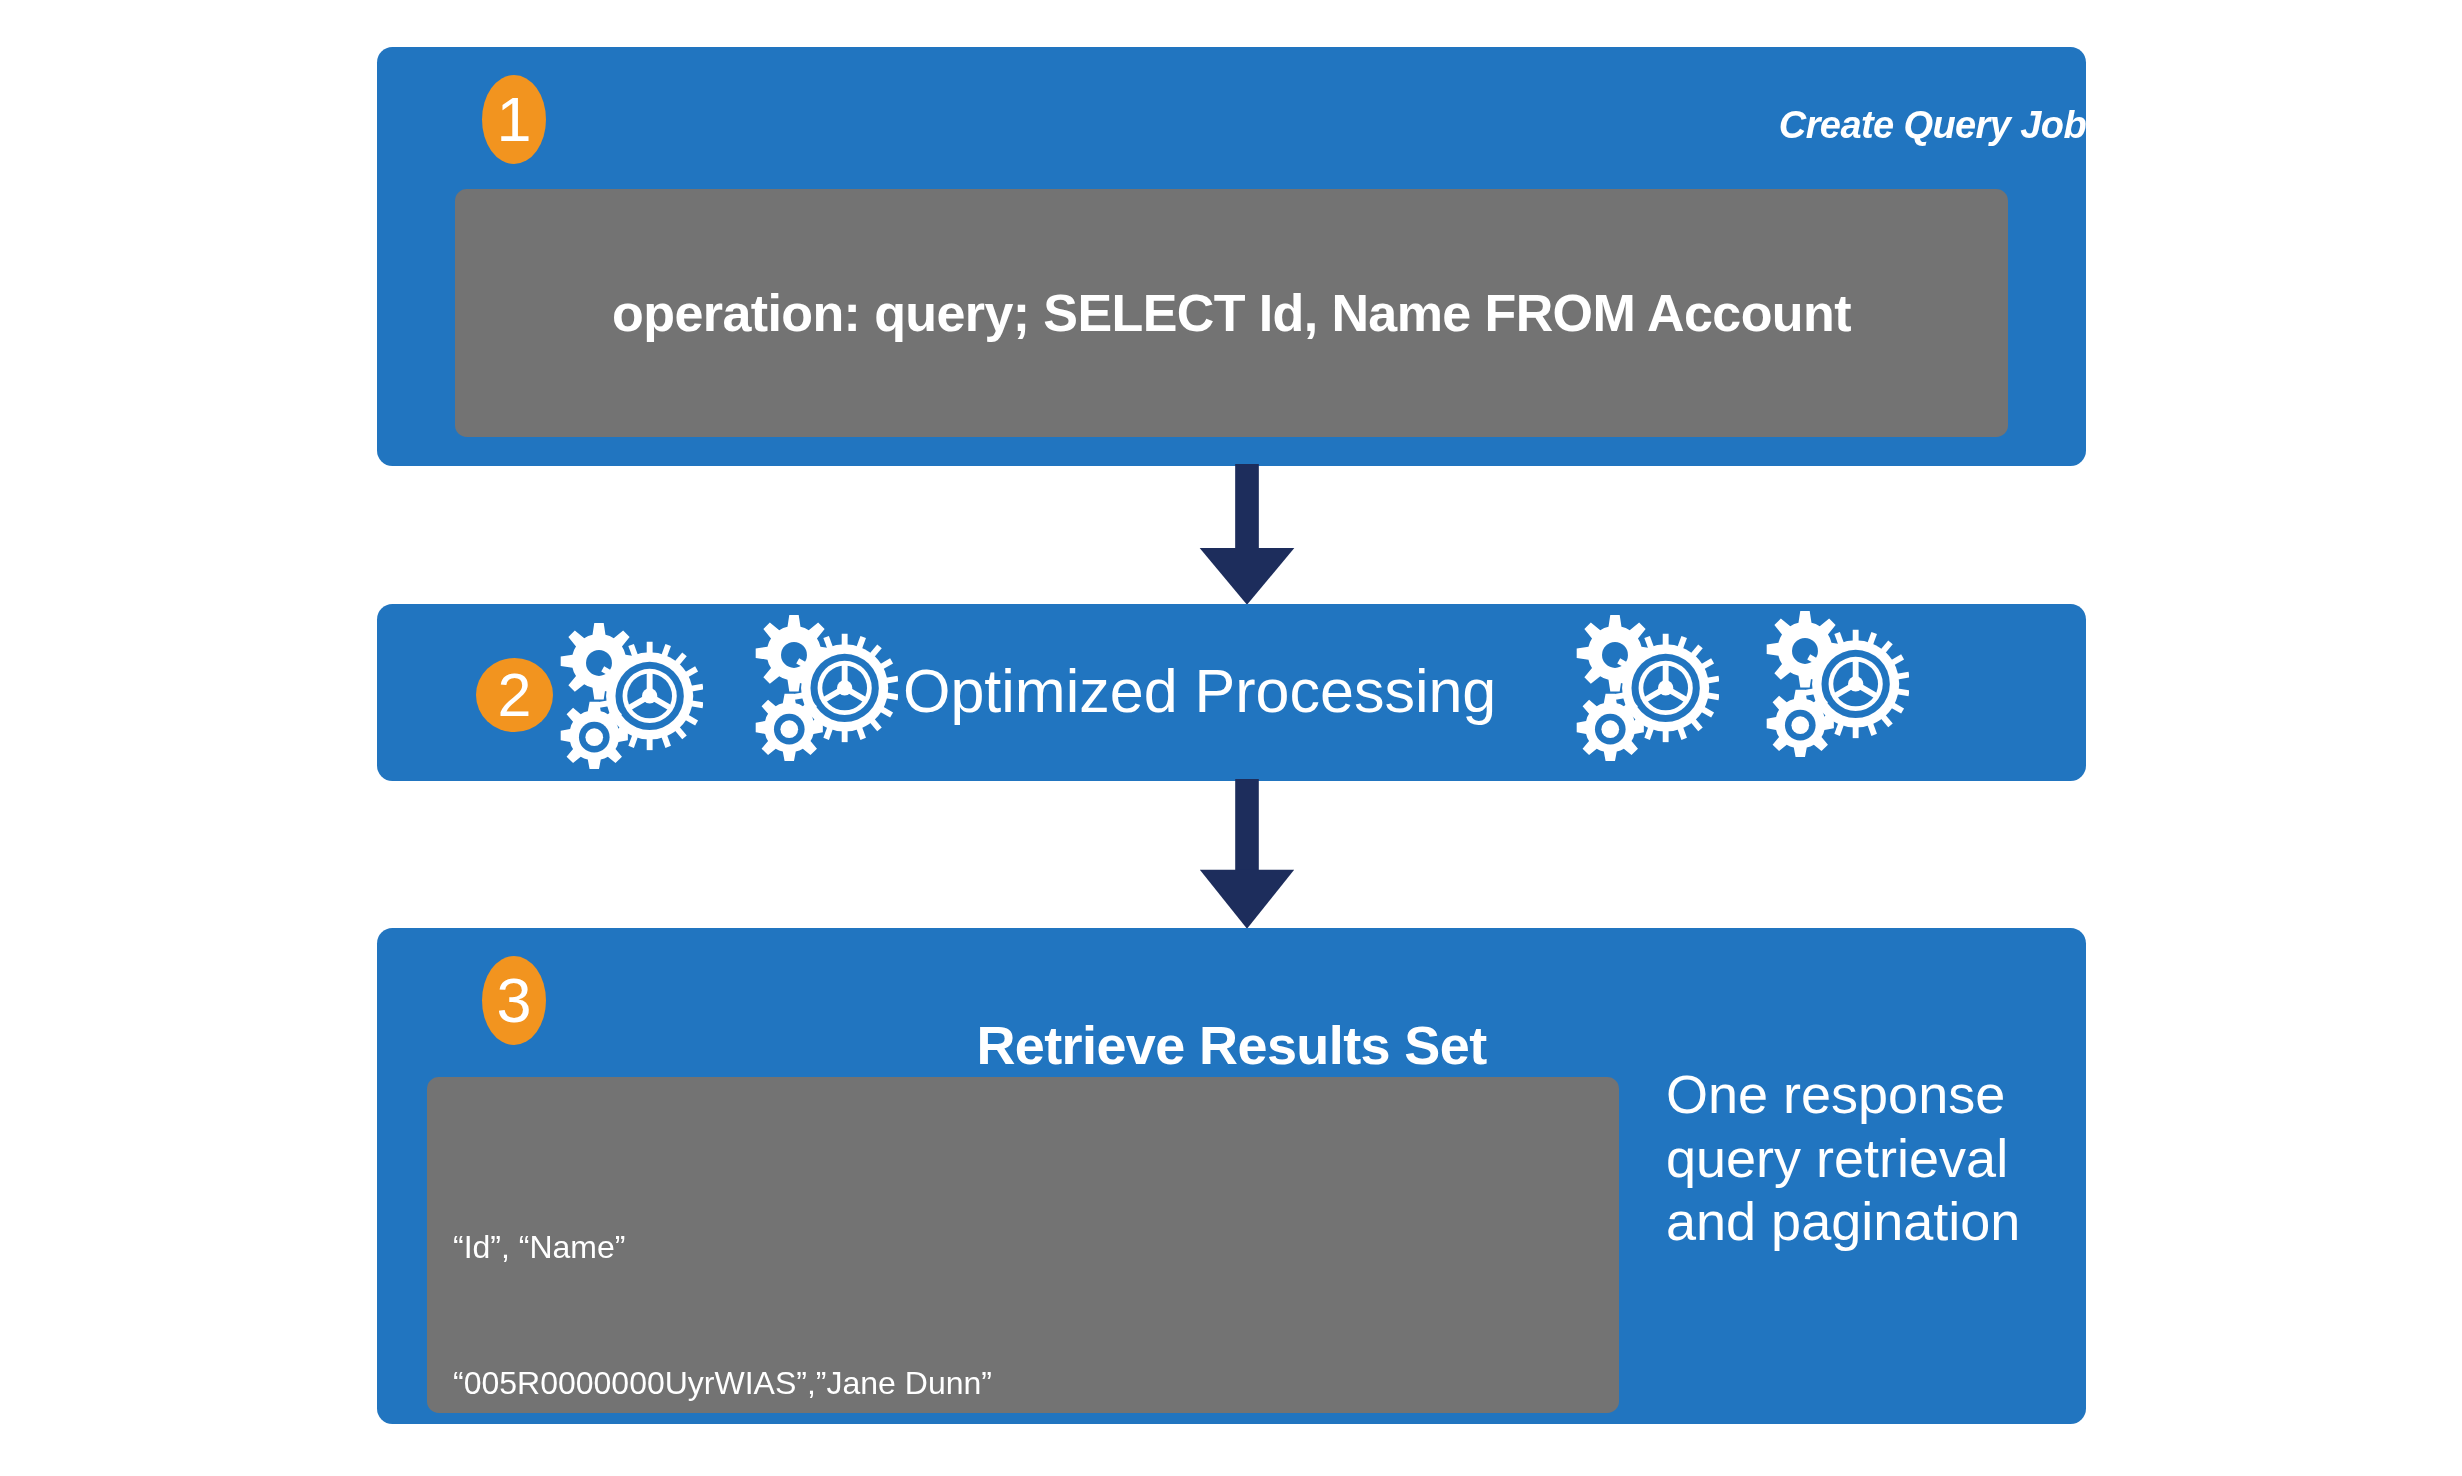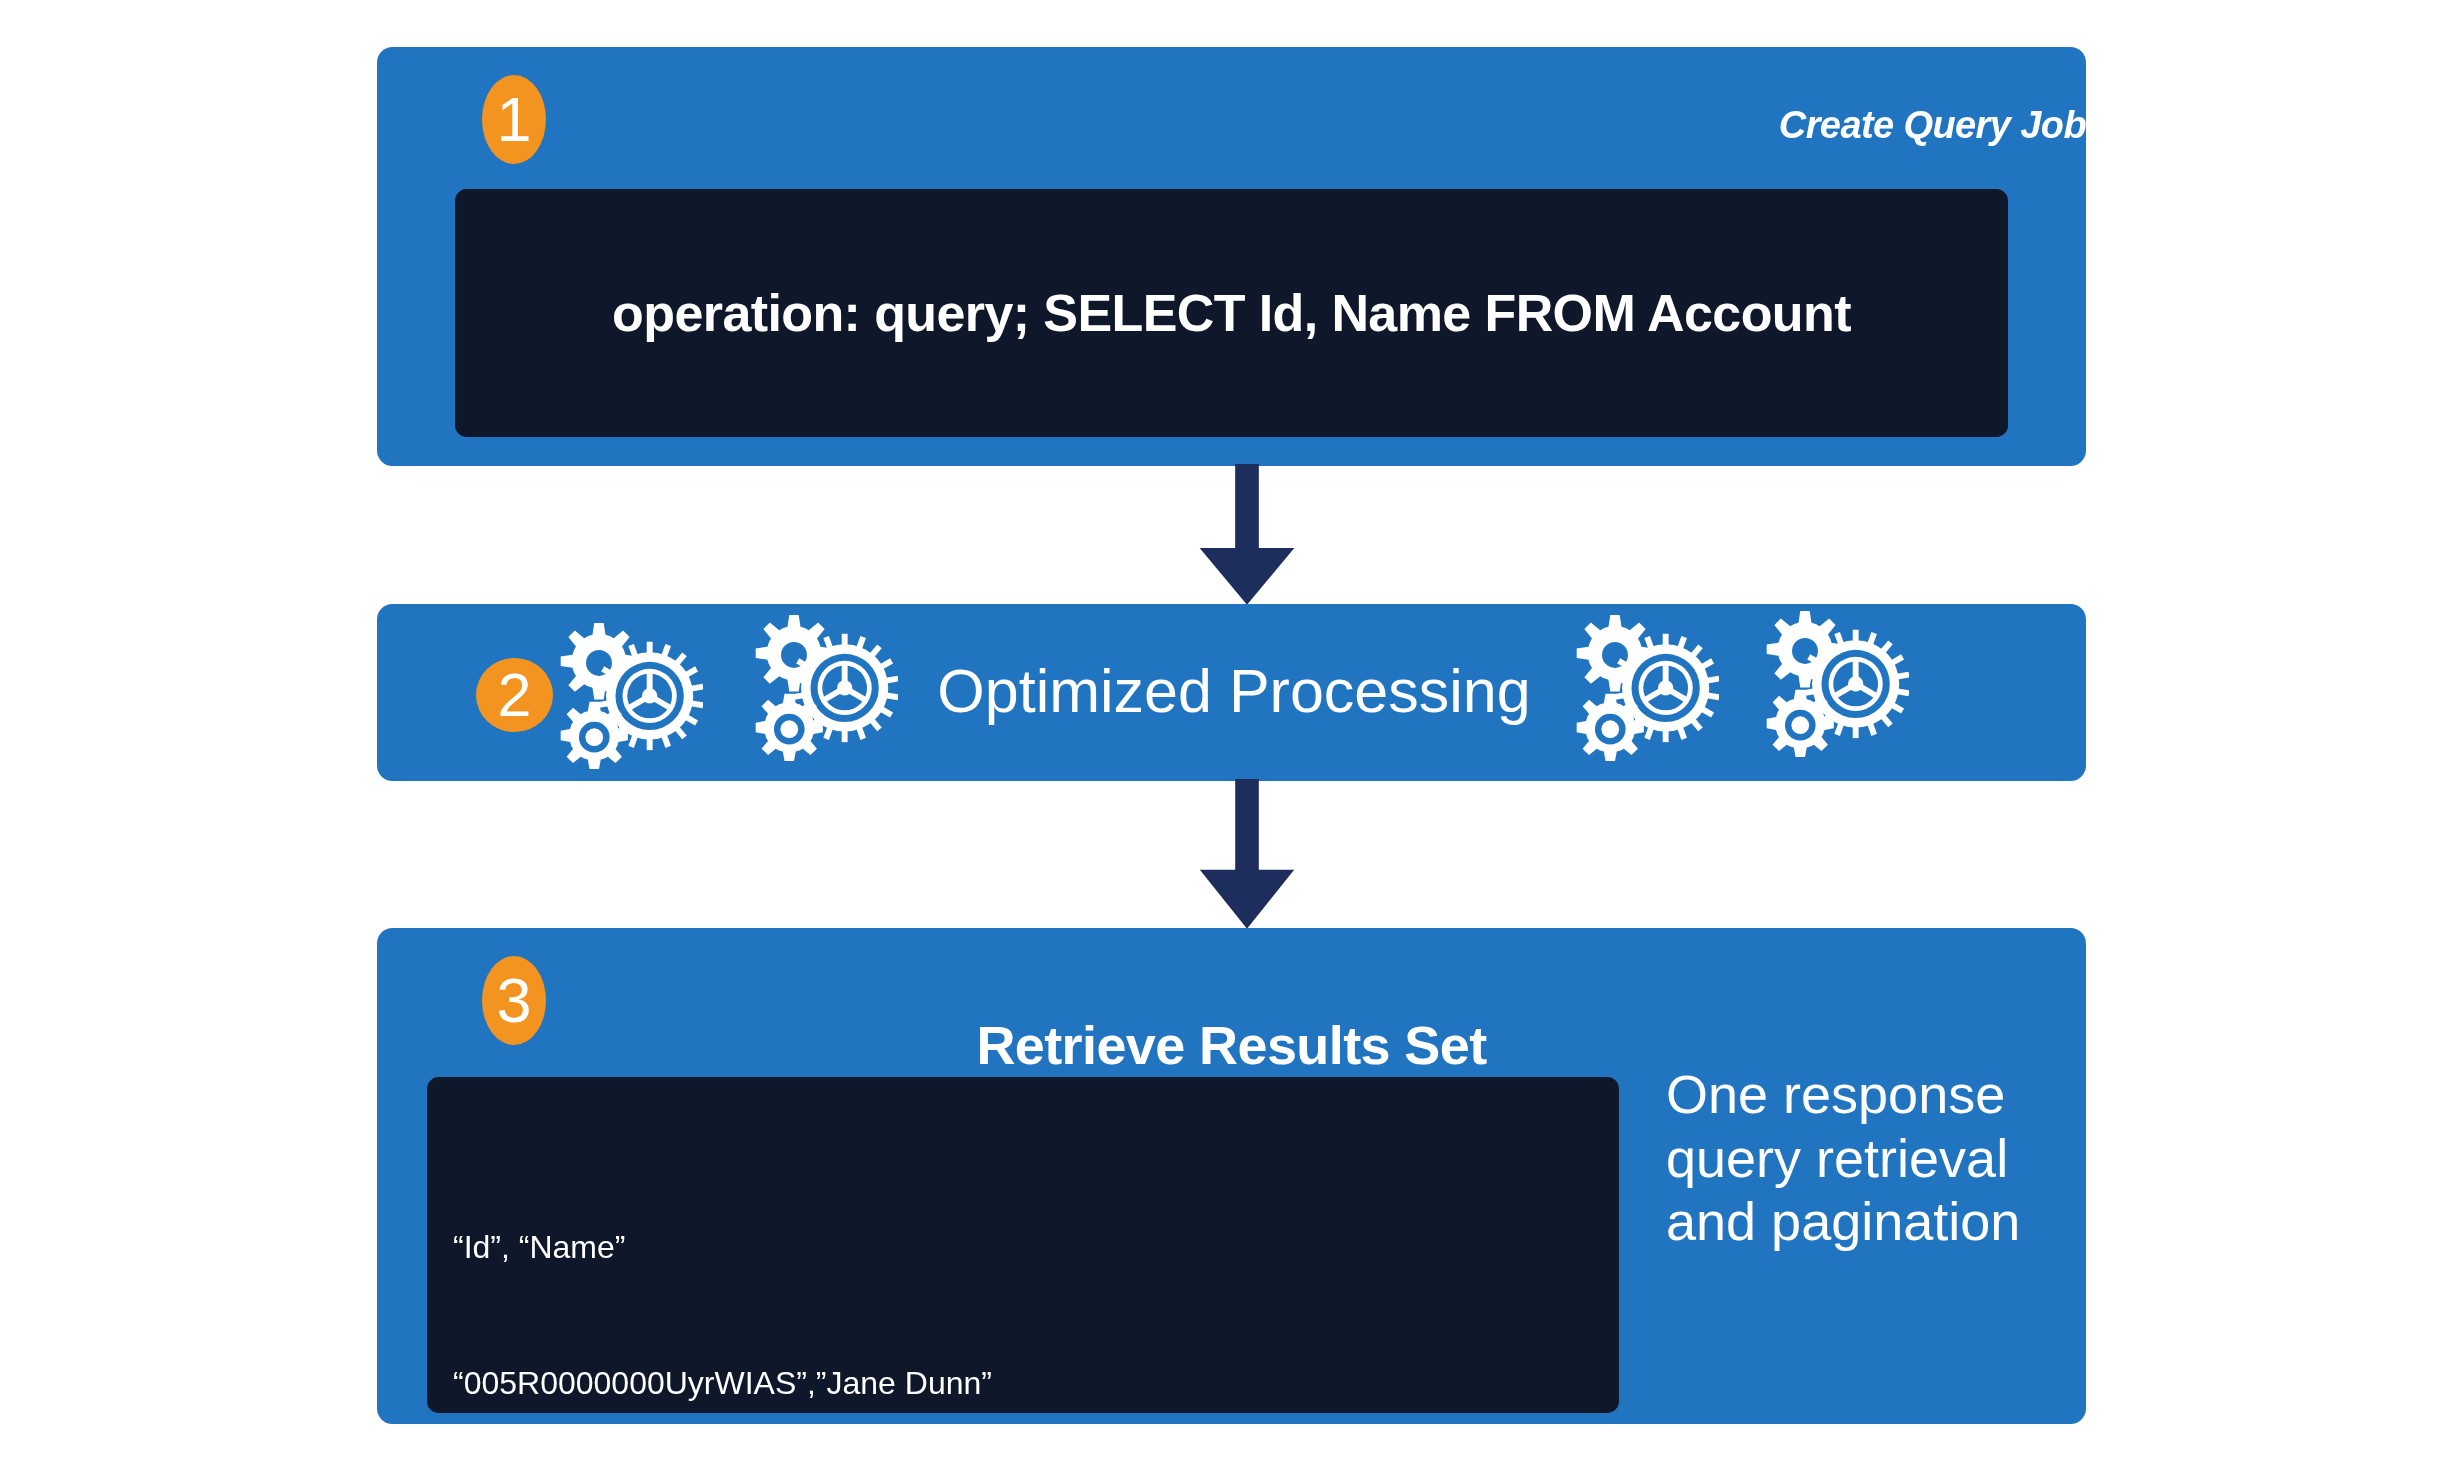--- a/index.html
+++ b/index.html
@@ -44,28 +44,28 @@
     font-weight:bold;
     white-space:nowrap;
     line-height:1;
   }
   #title-1{left:0;top:59px;width:1709px;text-align:right;font-size:38px;letter-spacing:-0.6px;font-style:italic;}
   #title-3{left:0;top:65px;width:1709px;text-align:center;font-size:54px;letter-spacing:-0.6px;margin-top:25px;}
 
   
   #title-2{
     position:absolute;left:526px;top:57px;width:662px;
-    text-align:center;color:#ffffff;font-weight:400;
+    text-align:left;color:#ffffff;font-weight:400;
     font-size:61px;line-height:1;white-space:nowrap;
   }
 
   
   .panel{
     position:absolute;
-    background:#0f172a;
+    background:#737373;
     border-radius:11.8px;
   }
   #panel-1{left:78px;top:142px;width:1553px;height:248px;}
   #panel-3{left:50px;top:149px;width:1192px;height:336px;}
 
   #panel-1-text{
     position:absolute;left:0;top:0;width:1553px;height:248px;
     display:flex;align-items:center;justify-content:center;
     color:#ffffff;font-weight:bold;font-size:52px;
     letter-spacing:-0.6px;white-space:nowrap;

